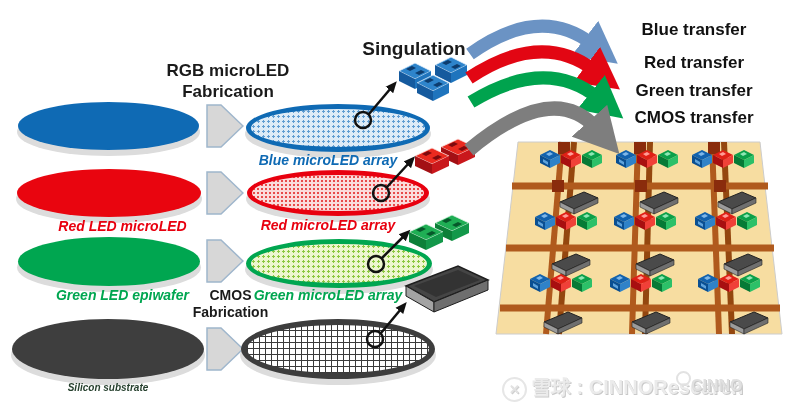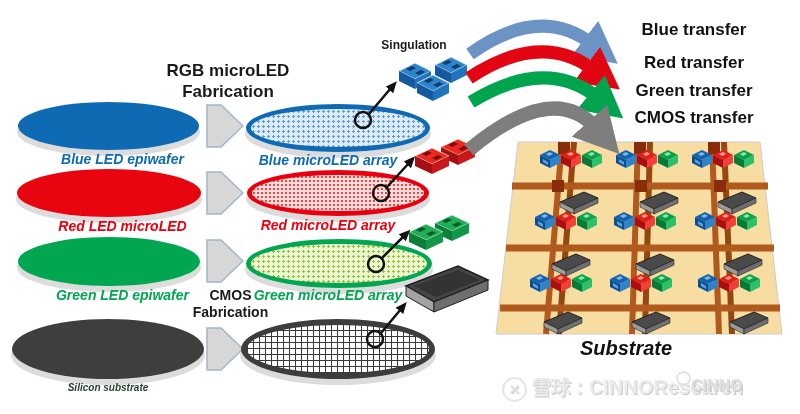--- a/index.html
+++ b/index.html
@@ -21,21 +21,21 @@
   .cmos-wafer{border:6px solid #3d3d3d;background-color:#ffffff;
       background-image:repeating-linear-gradient(0deg,#3a3a3a 0 1px,transparent 1px 6px),
                        repeating-linear-gradient(90deg,#3a3a3a 0 1px,transparent 1px 6px);}
   .wafer-label{position:absolute;font-style:italic;font-weight:bold;font-size:14px;
       text-align:center;letter-spacing:0;white-space:nowrap;}
   .lbl-blue{color:#0f6ab4;} .lbl-red{color:#e8000f;} .lbl-green{color:#00a650;}
   .lbl-darkgreen{color:#26402e;}
   .head{position:absolute;font-weight:bold;color:#1a1a1a;text-align:center;}
   .head-rgb{left:148px;top:60px;width:160px;font-size:17px;line-height:21px;}
   .head-cmos{left:183px;top:287px;width:95px;font-size:14px;line-height:17px;}
-  .head-sing{left:358px;top:38px;width:112px;font-size:12px;}
+  .head-sing{left:358px;top:38px;width:112px;font-size:19px;}
   .transfer-label{position:absolute;left:616px;width:156px;text-align:center;
       font-weight:bold;font-size:17px;color:#111;white-space:nowrap;}
   .substrate-label{position:absolute;left:556px;top:337px;width:140px;text-align:center;
       font-style:italic;font-weight:bold;font-size:20px;color:#111;}
   .watermark{color:#ebebeb;text-shadow:1px 1px 0 #c9c9c9;font-weight:bold;white-space:nowrap;}
   .wm-main{left:531px;top:374px;font-size:20px;}
   .wm-overlay{left:691px;top:377px;font-size:16px;color:#e0e0e0;}
   .wm-logo{left:502px;top:377px;width:21px;height:21px;border:2px solid #e6e6e6;
       border-radius:50%;color:#e3e3e3;font-size:13px;font-weight:bold;text-align:center;
       line-height:21px;text-shadow:1px 1px 0 #cfcfcf;}
@@ -53,21 +53,20 @@
     <div>Fabrication</div>
   </div>
   <div class="head head-cmos">
     <div>CMOS</div>
     <div>Fabrication</div>
   </div>
   <div class="head head-sing">Singulation</div>
 
   <div class="ellipse base" style="left:17px;top:108px;width:183px;height:48px;"></div>
   <div class="ellipse wafer-blue" style="left:18px;top:102px;width:181px;height:48px;"></div>
-  <div class="wafer-label lbl-blue" style="left:25px;top:151px;width:195px;">Blue LED epiwafer</div>
 
   <div class="ellipse base" style="left:16px;top:175px;width:186px;height:48px;"></div>
   <div class="ellipse wafer-red" style="left:17px;top:169px;width:184px;height:48px;"></div>
   <div class="wafer-label lbl-red" style="left:25px;top:218px;width:195px;">Red LED microLED</div>
 
   <div class="ellipse base" style="left:17px;top:243px;width:184px;height:49px;"></div>
   <div class="ellipse wafer-green" style="left:18px;top:237px;width:182px;height:49px;"></div>
   <div class="wafer-label lbl-green" style="left:25px;top:287px;width:195px;">Green LED epiwafer</div>
 
   <div class="ellipse base" style="left:11px;top:325px;width:194px;height:60px;"></div>
@@ -254,21 +253,20 @@
       <use href="#cubeB" x="210" y="138"></use>
         <use href="#cubeR" x="231" y="138"></use>
         <use href="#cubeG" x="252" y="138"></use>
     </g>
     <g>
       <use href="#dieS" x="54" y="174"></use>
         <use href="#dieS" x="142" y="174"></use>
         <use href="#dieS" x="240" y="174"></use>
     </g>
   </svg>
-  <div class="substrate-label">Substrate</div>
 
   <svg class="abs" style="left:0;top:0;" width="800" height="414" viewBox="0 0 800 414">
     <defs>
       <marker id="mBlue" markerUnits="strokeWidth" markerWidth="3.4" markerHeight="3.4" refX="0.7" refY="1.7" orient="auto">
           <path d="M0,0 L3.2,1.7 L0,3.4 z" fill="#6b93c4"></path>
         </marker>
       <marker id="mRed" markerUnits="strokeWidth" markerWidth="3.4" markerHeight="3.4" refX="0.7" refY="1.7" orient="auto">
           <path d="M0,0 L3.2,1.7 L0,3.4 z" fill="#e20613"></path>
         </marker>
       <marker id="mGreen" markerUnits="strokeWidth" markerWidth="3.4" markerHeight="3.4" refX="0.7" refY="1.7" orient="auto">

